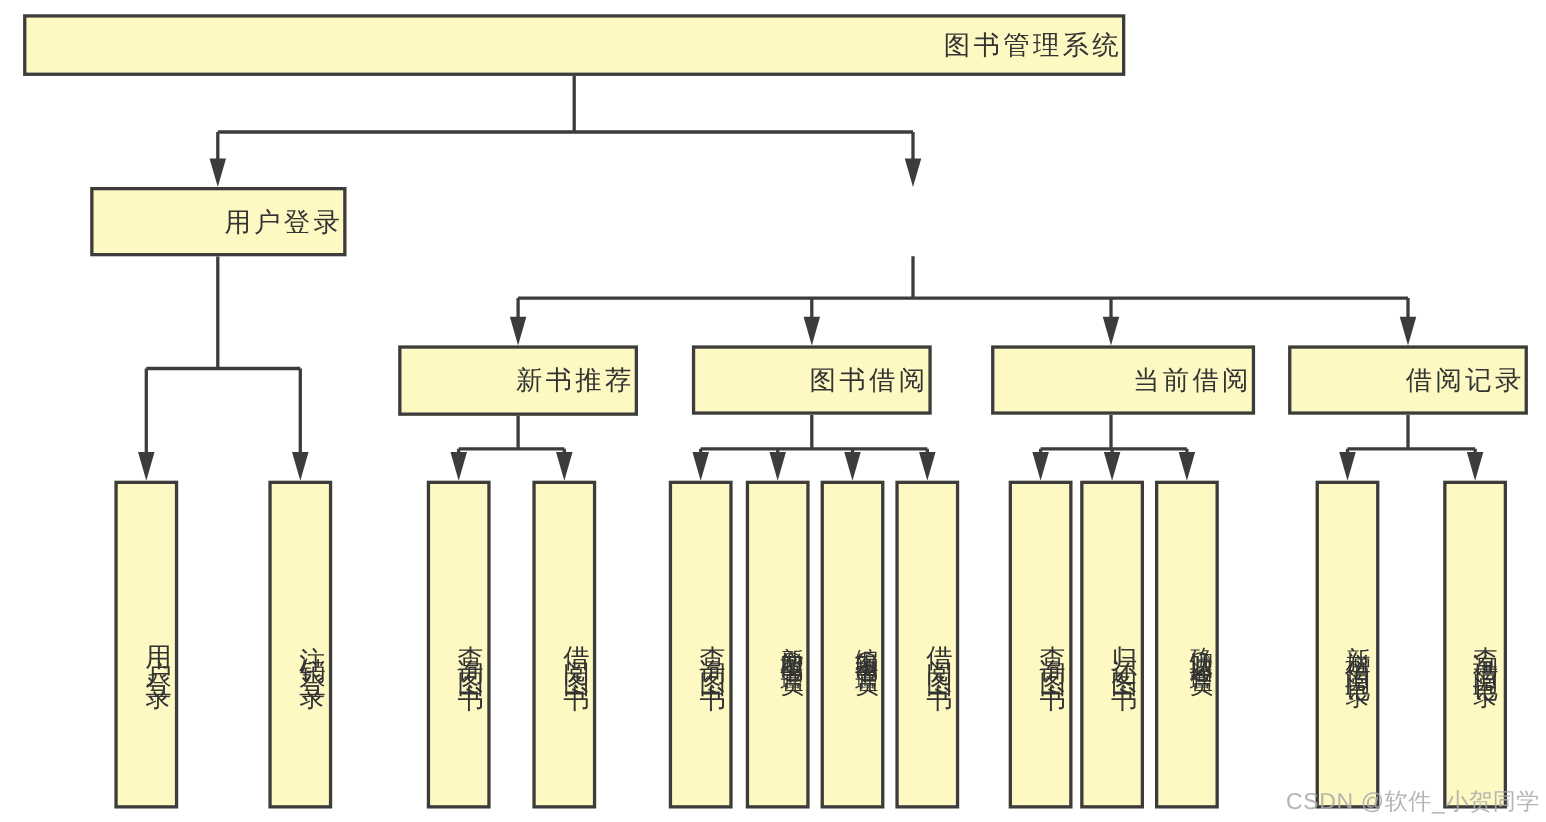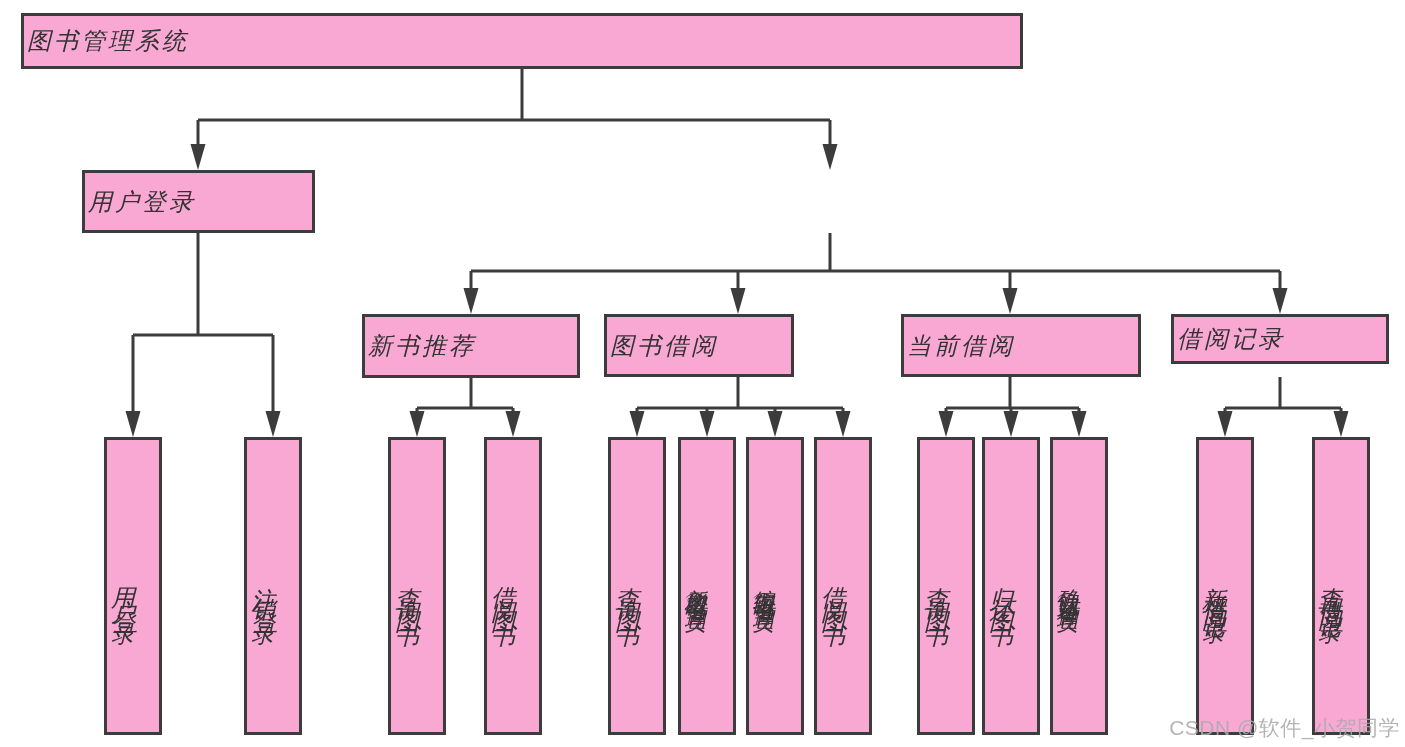--- a/index.html
+++ b/index.html
@@ -15,25 +15,24 @@
     background:var(--bg);
     font-family:"Liberation Sans", sans-serif;
     overflow:hidden;
   }
   .wires{position:absolute;left:0;top:0;width:1405px;height:747px;}
   .wire{stroke:var(--line);stroke-width:3;fill:none;}
   .arrow{fill:var(--line);stroke:none;}
   .node{
     position:absolute;
     box-sizing:border-box;
-    background:#f9a8d4;
+    background:#fef9c3;
     border:3px solid var(--line);
-    display:flex;align-items:center;justify-content:flex-start;
+    display:flex;align-items:center;justify-content:flex-end;
     color:var(--text);
-    font-style:italic;
   }
   .hlabel{
     font-size:24px;
     letter-spacing:3px;
     padding-left:3px;      
     white-space:nowrap;
     color:var(--text);
   }
   .leaf{width:58px;height:298px;top:437px;}
   .vtext{
@@ -100,27 +99,27 @@
     <span class="hlabel">图书管理系统</span>
   </div>
 
   <div class="node" style="left:82px;top:170px;width:233px;height:63px">
     <span class="hlabel">用户登录</span>
   </div>
 
   <div class="node" style="left:362px;top:314px;width:218px;height:64px">
     <span class="hlabel">新书推荐</span>
   </div>
-  <div class="node" style="left:604px;top:314px;width:190px;height:63px">
+  <div class="node" style="left:629px;top:314px;width:218px;height:63px">
     <span class="hlabel">图书借阅</span>
   </div>
   <div class="node" style="left:901px;top:314px;width:240px;height:63px">
     <span class="hlabel">当前借阅</span>
   </div>
-  <div class="node" style="left:1171px;top:314px;width:218px;height:50px">
+  <div class="node" style="left:1171px;top:314px;width:218px;height:63px">
     <span class="hlabel">借阅记录</span>
   </div>
 
   <div class="node leaf" style="left:104px">
     <span class="vtext vs">用户登录</span>
   </div>
   <div class="node leaf" style="left:244px">
     <span class="vtext vs">注销登录</span>
   </div>
 

